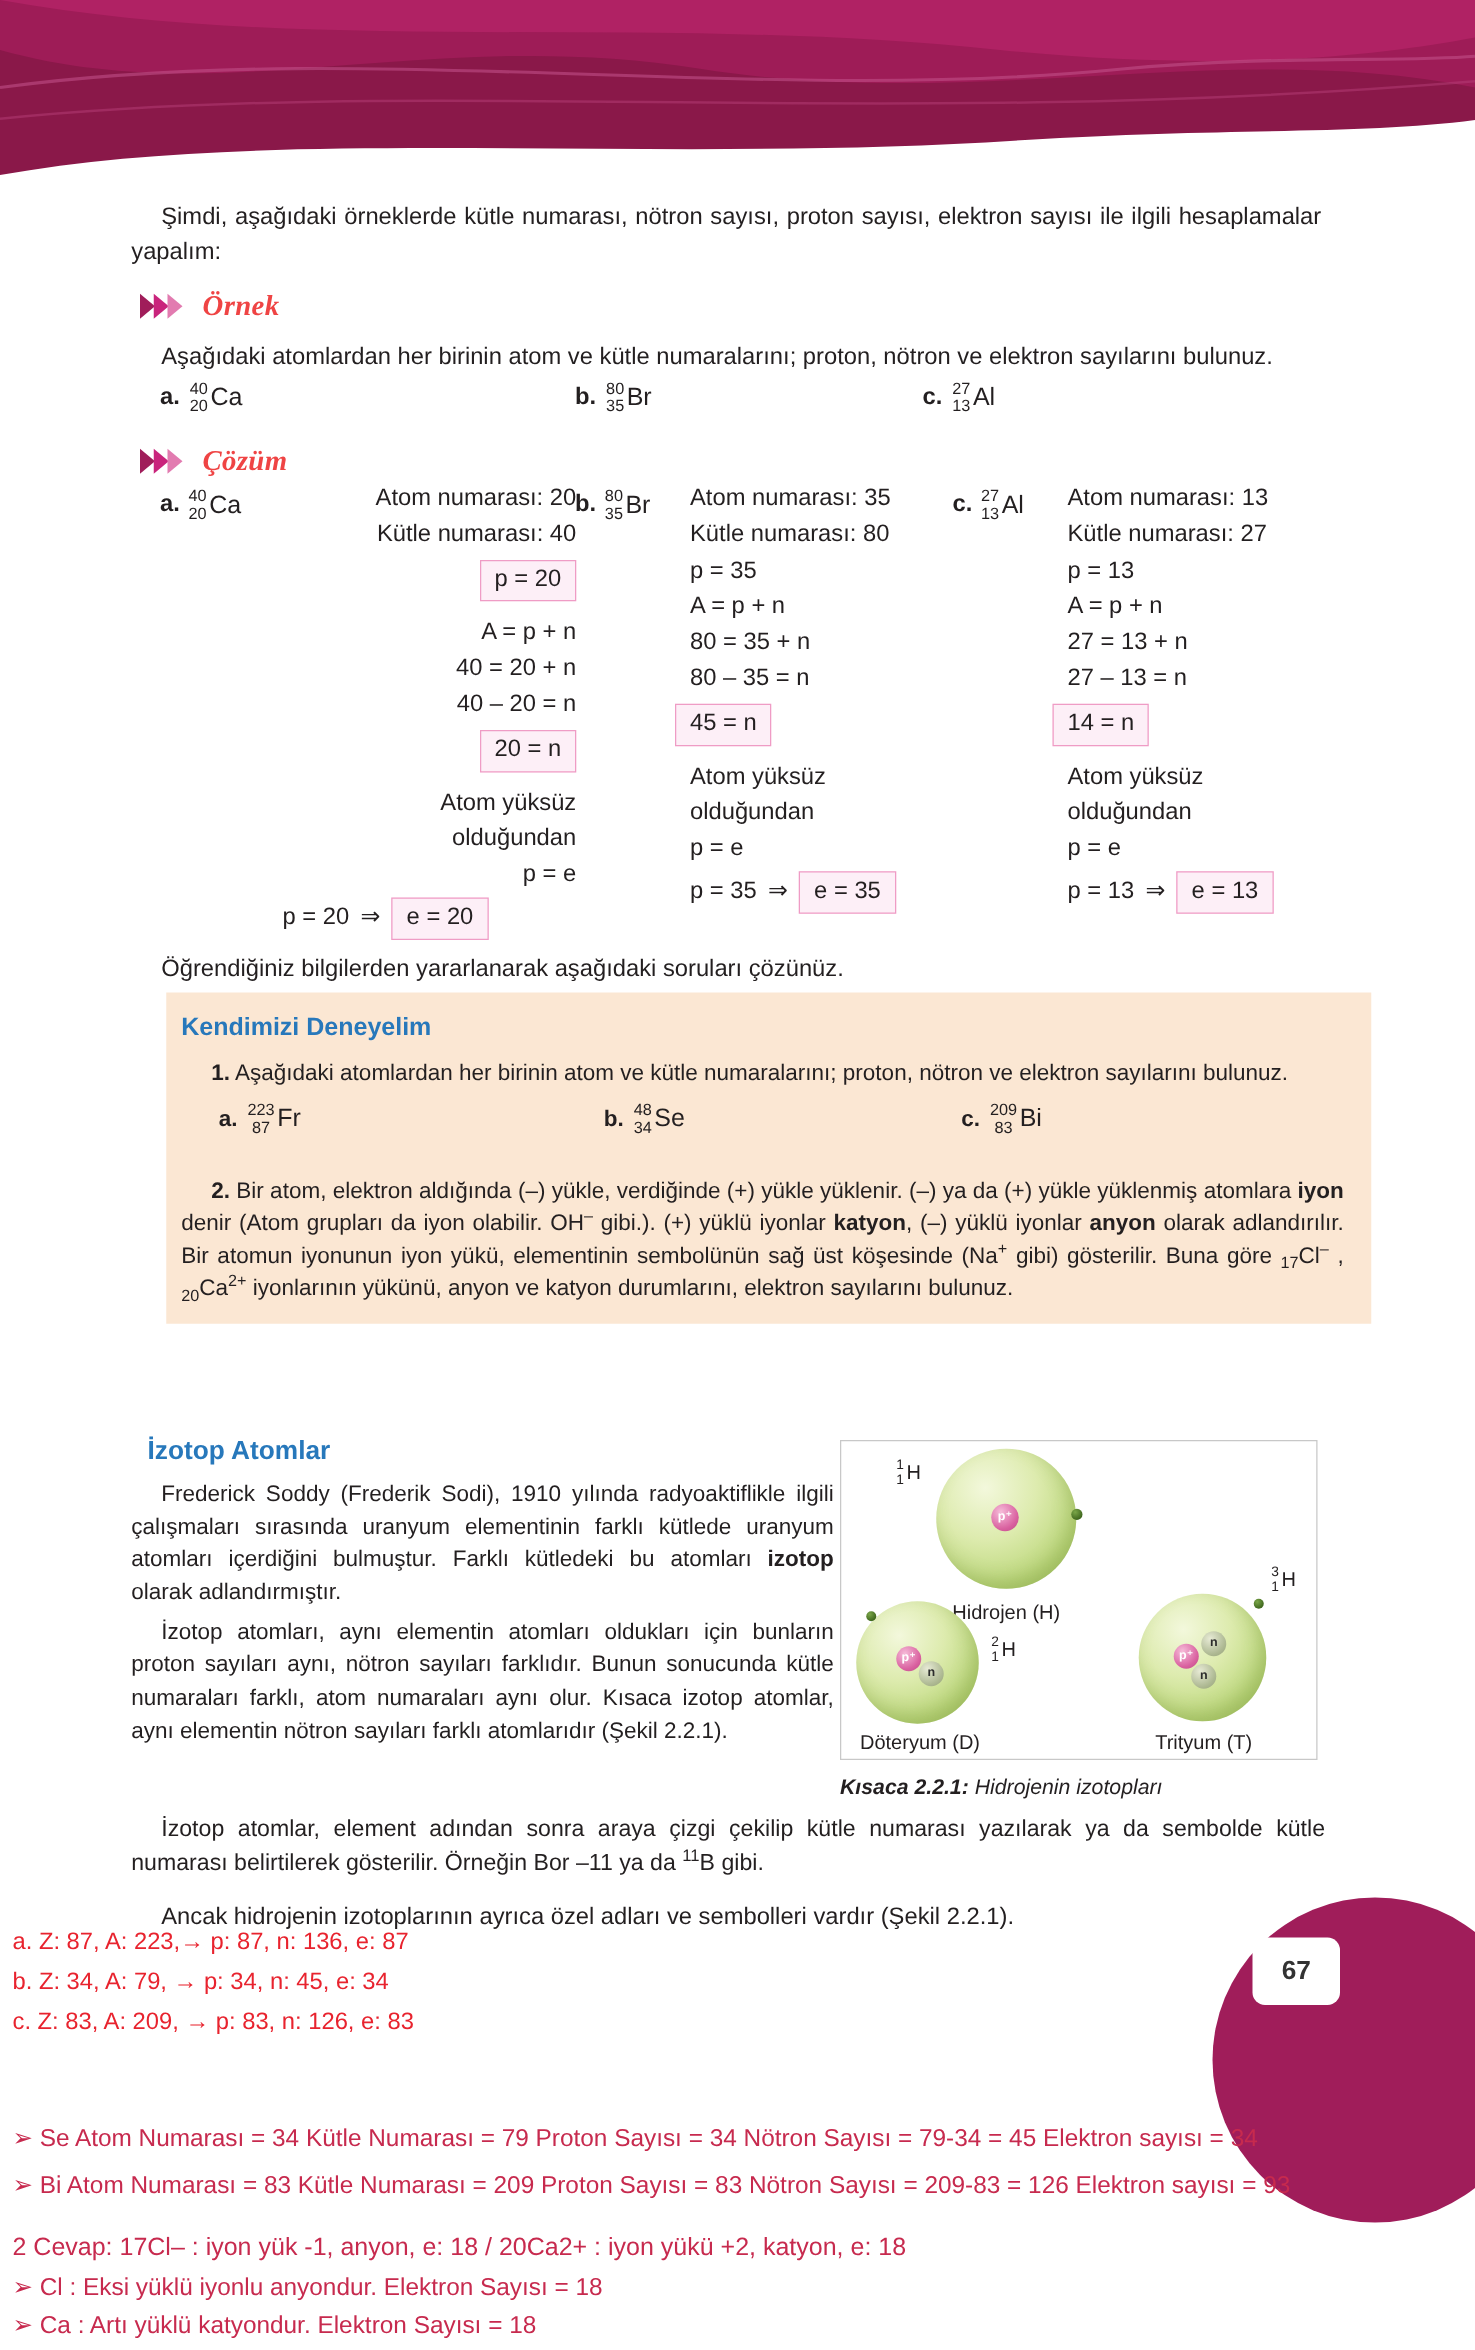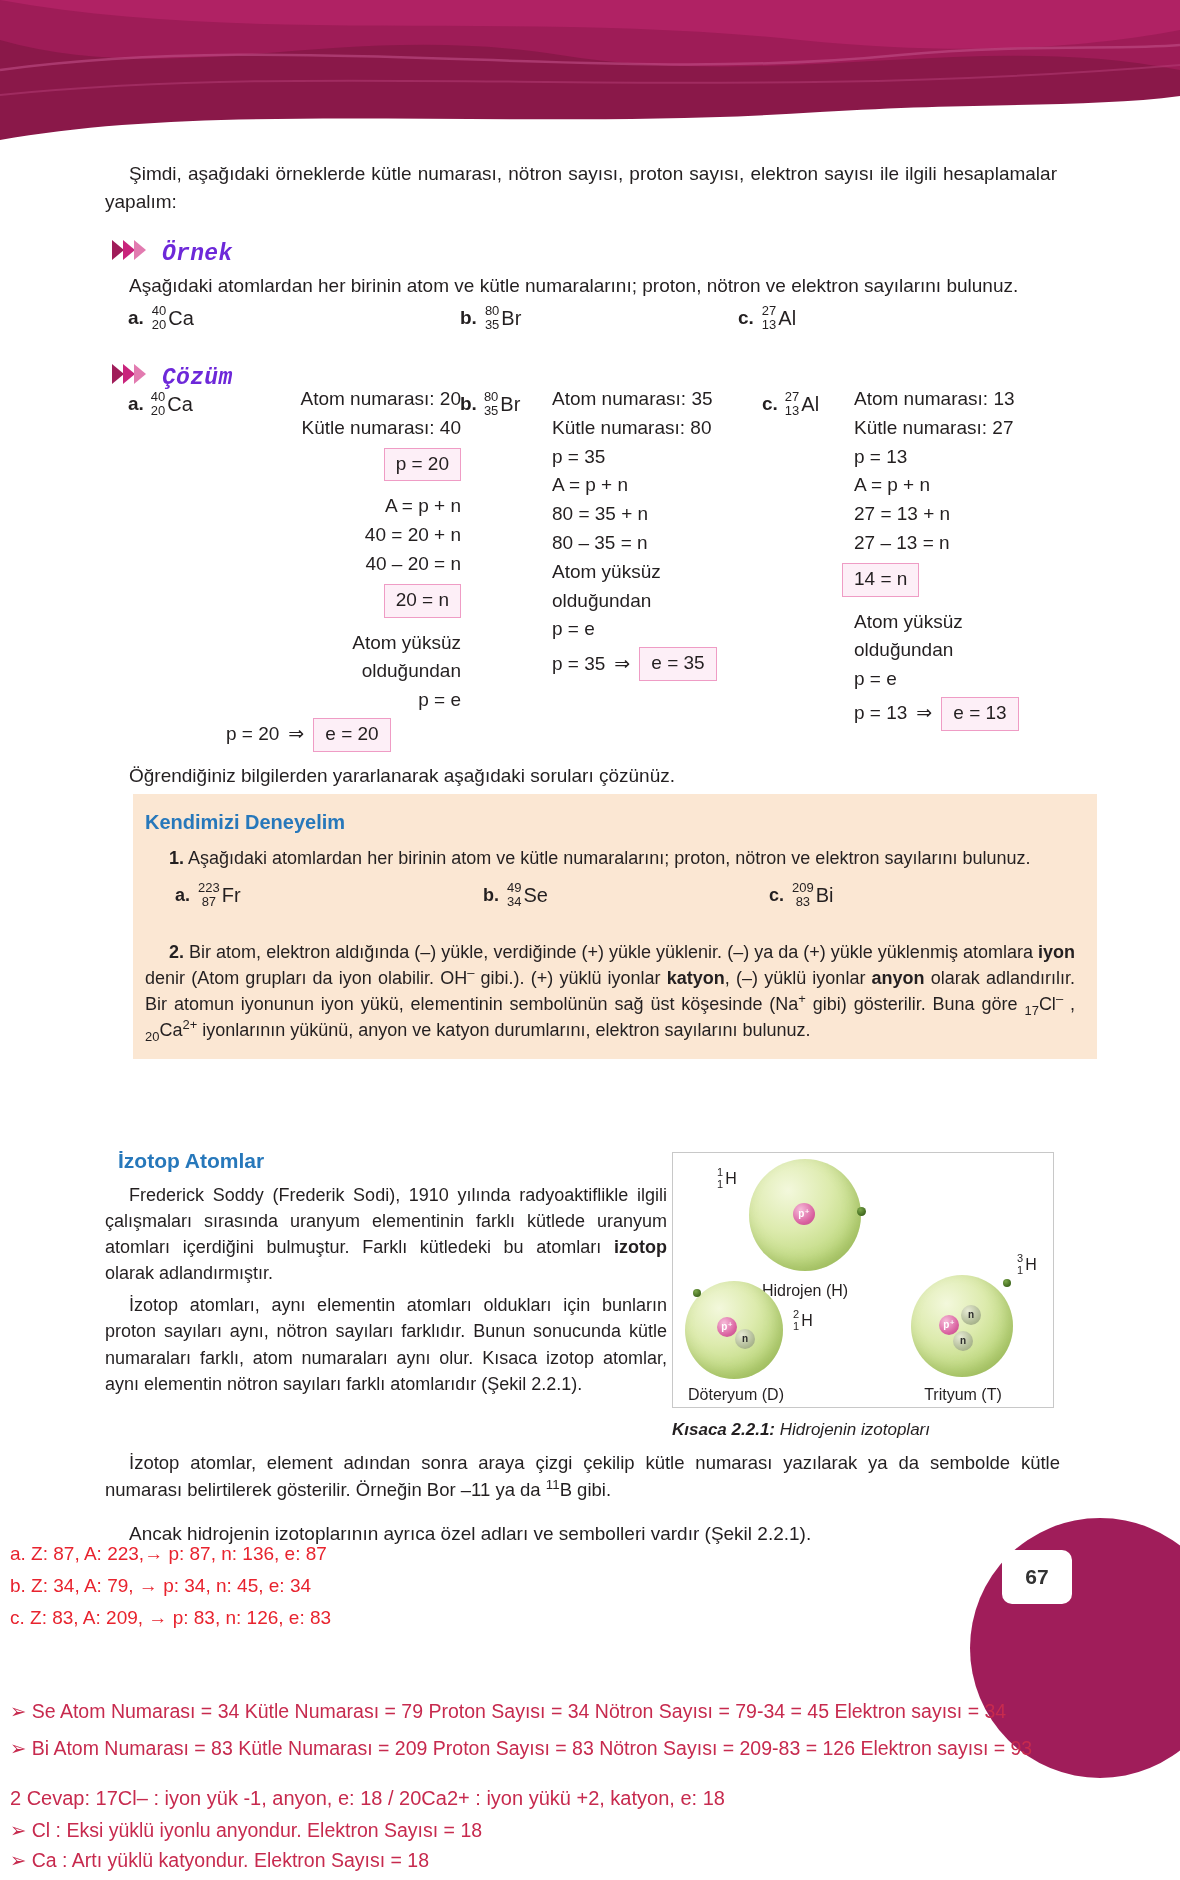--- a/index.html
+++ b/index.html
@@ -8,22 +8,22 @@
         font-size:19px;line-height:1.45;}
   p{margin:0;}
   .abs{position:absolute;}
   .indent{text-indent:24px;}
   .just{text-align:justify;}
   sup,sub{font-size:72%;line-height:0;}
 
   .header-wave{position:absolute;top:0;left:0;width:1180px;height:140px;display:block;}
 
   .script-head{position:absolute;display:flex;align-items:center;gap:10px;}
-  .script-label{font-style:italic;font-weight:bold;font-size:23px;color:#6d28d9;
-                font-family:Liberation Mono, monospace;letter-spacing:.3px;margin-top:10px;}
+  .script-label{font-style:italic;font-weight:bold;font-size:23px;color:#ef4444;
+                font-family:Liberation Serif, serif;letter-spacing:.3px;}
 
   .nuclide{display:inline-flex;align-items:center;vertical-align:middle;}
   .nuclide .stack{display:inline-flex;flex-direction:column;align-items:center;
                   font-size:13px;line-height:1.05;margin-right:2px;}
   .nuclide .sym{font-size:20px;line-height:1;}
   .nuc-item{position:absolute;display:flex;align-items:center;gap:8px;}
   .nuc-key{font-weight:bold;}
 
   .solutions{position:absolute;top:388px;left:0;width:1180px;height:360px;}
   .sol-col{position:absolute;top:0;display:flex;align-items:flex-start;}
@@ -179,20 +179,21 @@
             <span class="sym">Br</span>
         </span>
       </div>
       <div class="sol-lines" style="width:240px;">
         <div>Atom numarası: 35</div>
         <div>Kütle numarası: 80</div>
         <div>p = 35</div>
         <div>A = p + n</div>
         <div>80 = 35 + n</div>
         <div>80 – 35 = n</div>
+        <div><span class="pbox">45 = n</span></div>
         <div>Atom yüksüz</div>
         <div>olduğundan</div>
         <div>p = e</div>
         <div class="eline">
           <span>p = 35</span>
           <span>⇒</span>
           <span class="pbox">e = 35</span>
         </div>
       </div>
     </div>
@@ -241,21 +242,21 @@
               <span>223</span>
               <span>87</span>
             </span>
             <span class="sym">Fr</span>
         </span>
       </span>
       <span class="nuc-item" style="left:338px;">
         <span class="nuc-key">b.</span>
         <span class="nuclide">
           <span class="stack">
-              <span>49</span>
+              <span>48</span>
               <span>34</span>
             </span>
             <span class="sym">Se</span>
         </span>
       </span>
       <span class="nuc-item" style="left:624px;">
         <span class="nuc-key">c.</span>
         <span class="nuclide">
           <span class="stack">
               <span>209</span>

